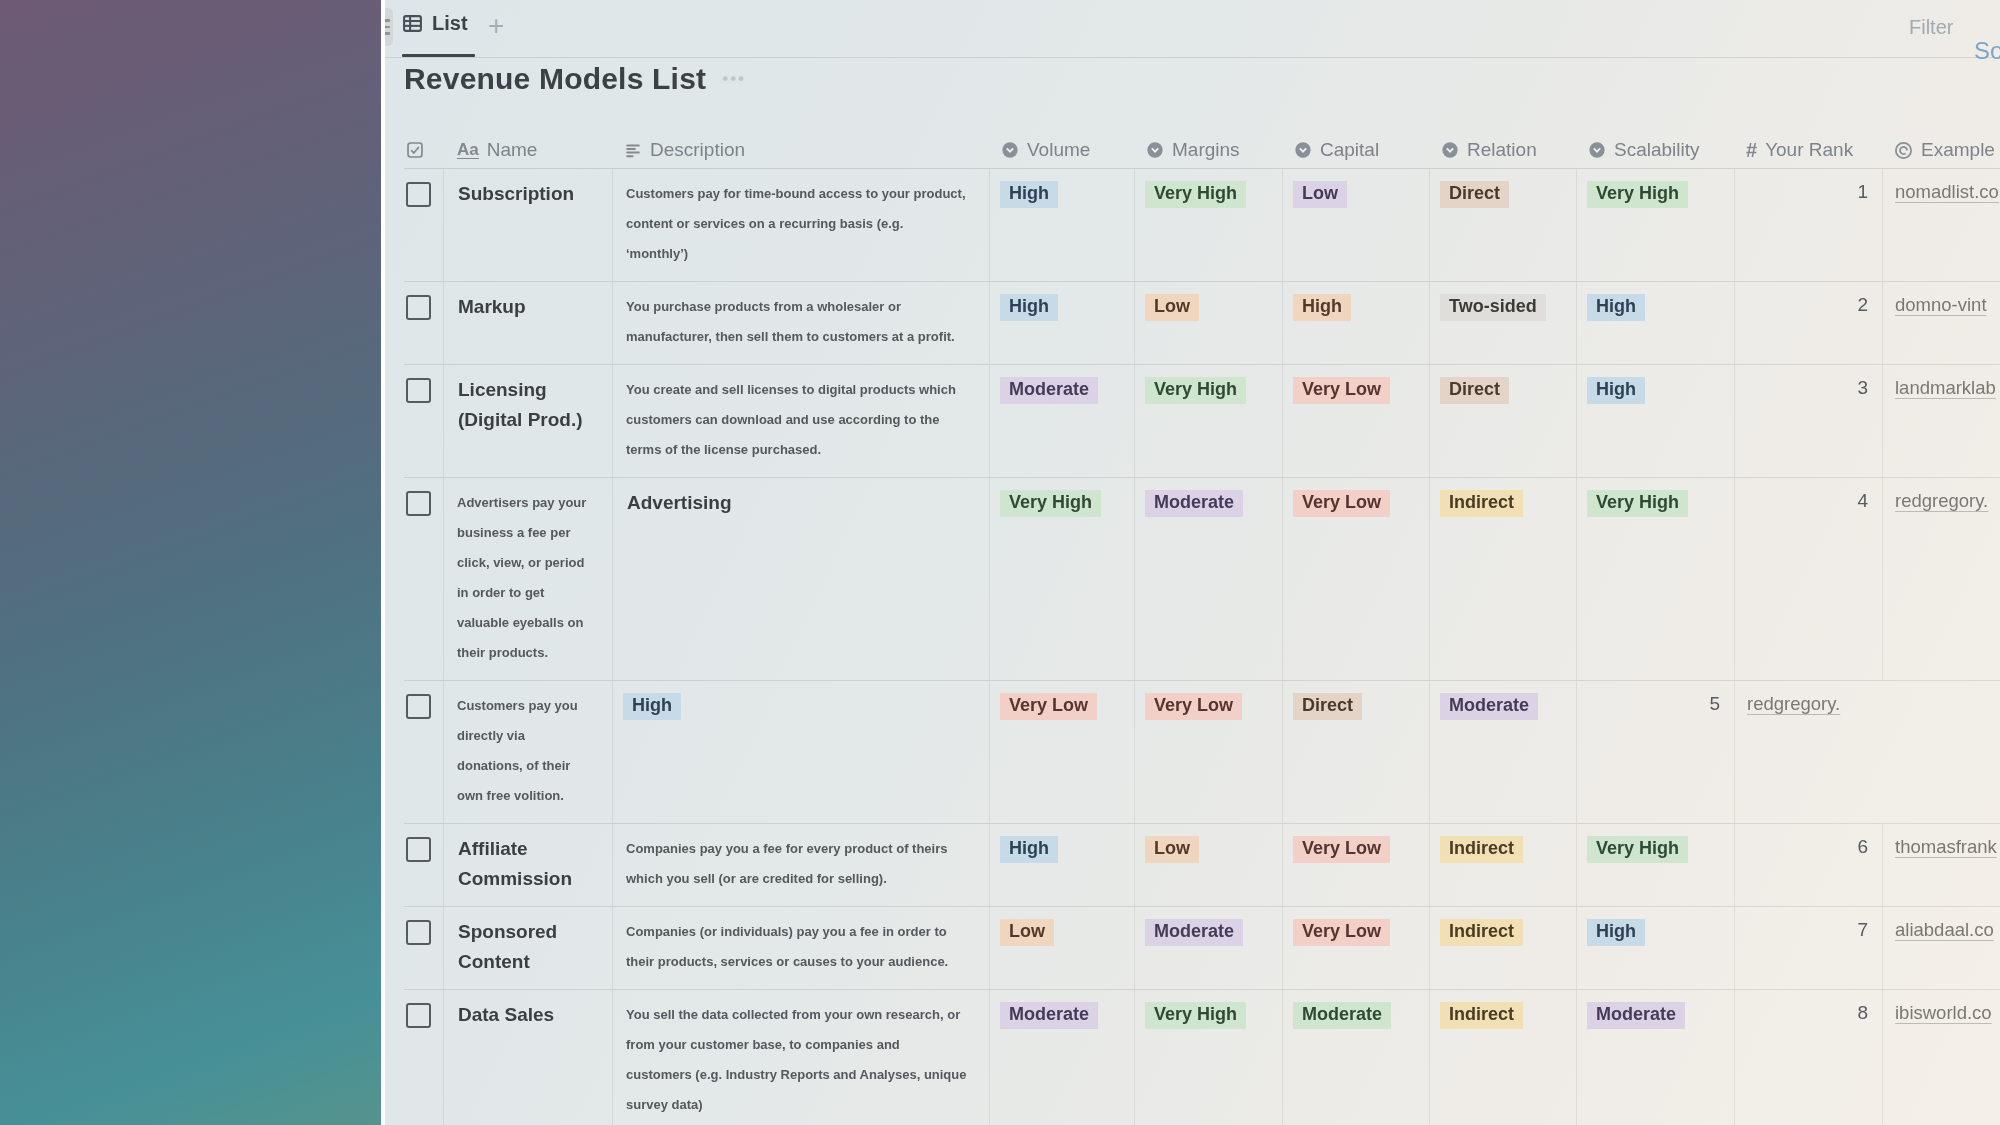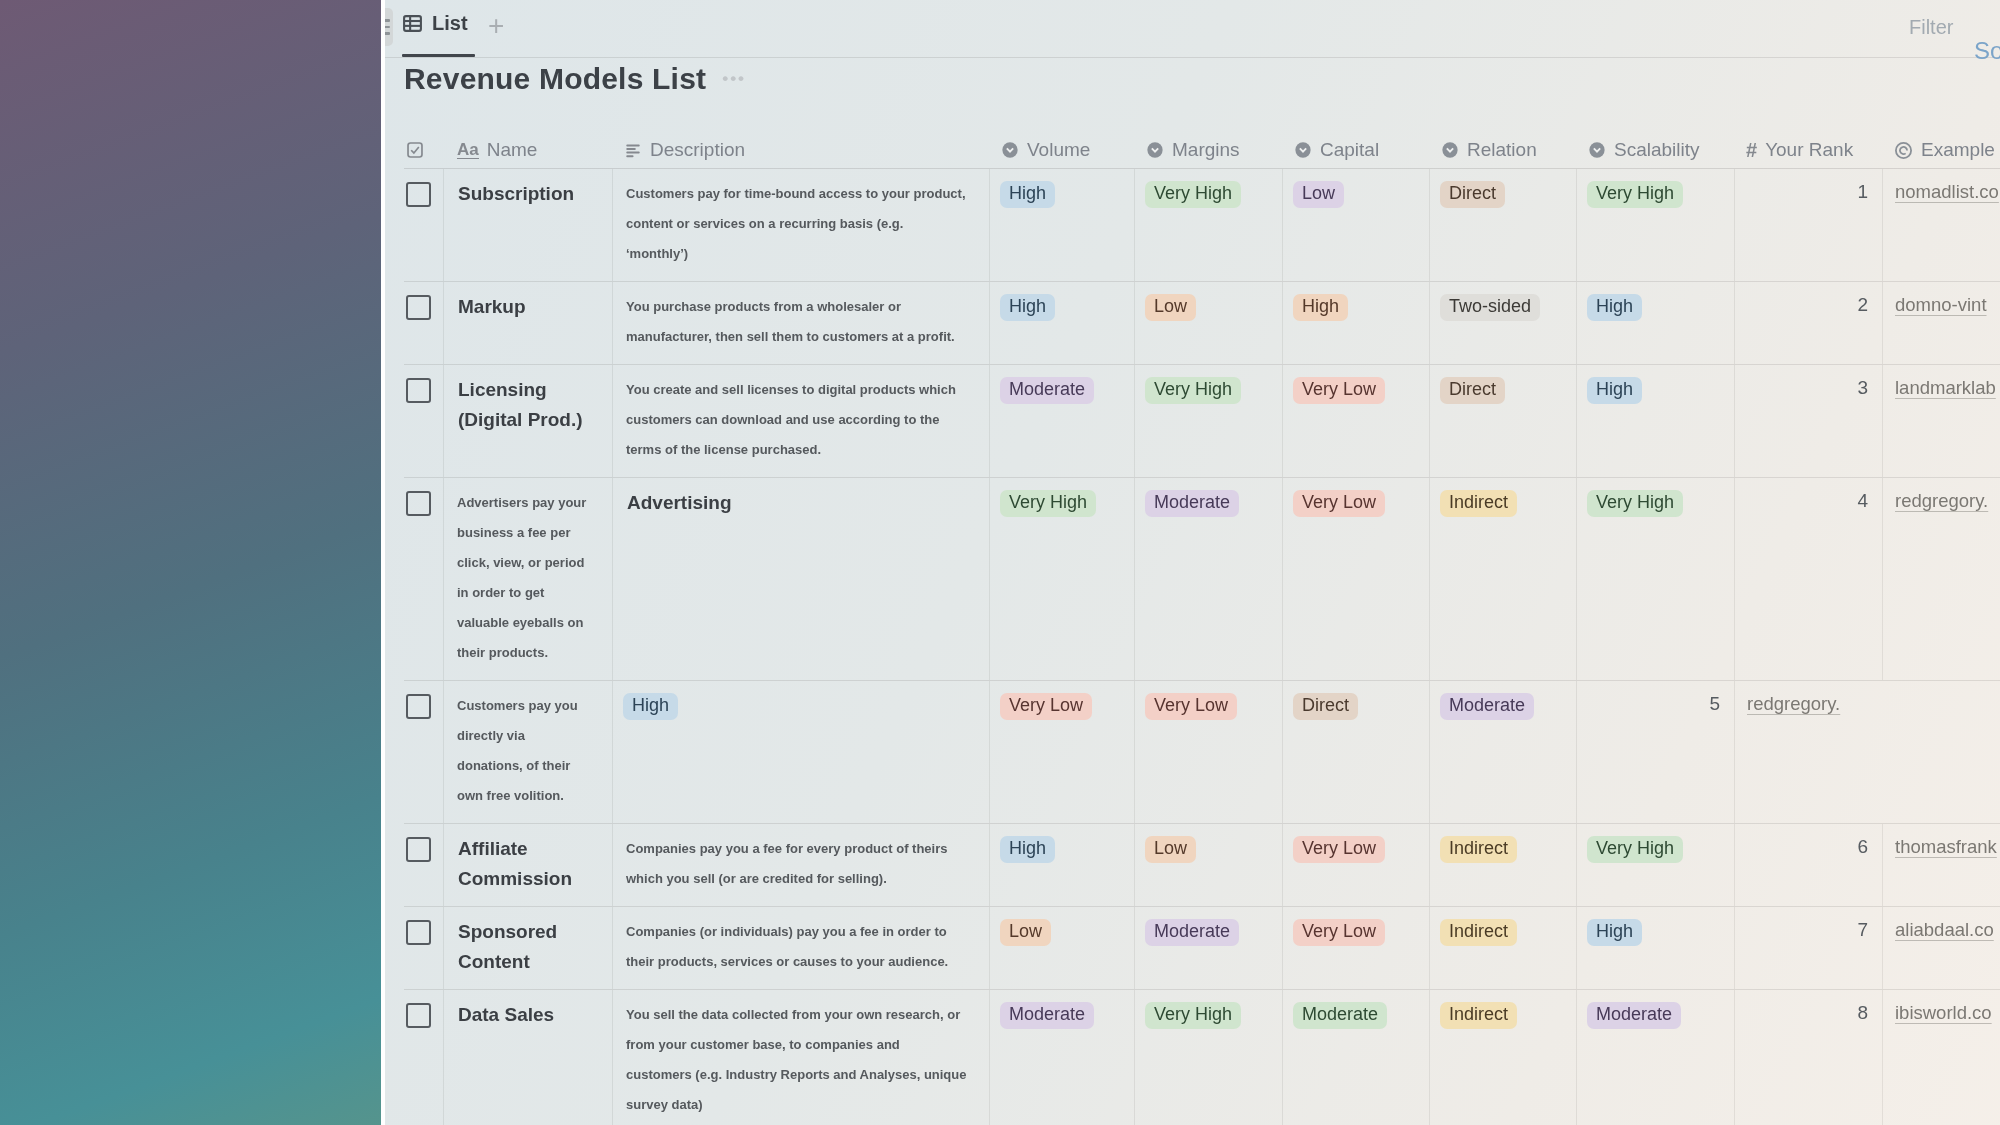--- a/index.html
+++ b/index.html
@@ -48,21 +48,21 @@
   .aa-glyph{font-size:17px;font-weight:600;color:#85898f;border-bottom:1.5px solid #85898f;line-height:1.05;}
   .brow{border-bottom:1px solid rgba(55,53,47,0.12);}
   .bcell{box-sizing:border-box;}
   .brow .bcell + .bcell{border-left:1px solid rgba(55,53,47,0.09);}
   .cell-check{padding:13px 0 0 2px;}
   .checkbox{width:21px;height:21px;border:2.4px solid #565b60;border-radius:3px;background:transparent;cursor:pointer;}
   .cell-name{padding:10px 8px 12px 14px;font-size:19px;line-height:30px;font-weight:600;color:#3b3f44;}
   .cell-name span{text-decoration-color:rgba(55,53,47,0.3);text-underline-offset:4px;text-decoration-thickness:1px;cursor:pointer;}
   .cell-desc{padding:10px 20px 12px 13px;font-size:13px;line-height:30px;color:#55595d;cursor:text;font-weight:bold;}
   .cell-tag{padding:12px 0 0 10px;}
-  .tag{display:inline-block;padding:2px 9px 4px;border-radius:7px;font-size:18px;white-space:nowrap;cursor:pointer;}
+  .tag{display:inline-block;padding:2px 9px 4px;border-radius:0;font-size:18px;white-space:nowrap;cursor:pointer;font-weight:bold;}
   .cell-rank{padding:12px 14px 0 0;text-align:right;font-size:19px;color:#565b60;cursor:text;}
   .cell-example{padding:12px 0 0 12px;font-size:18.5px;color:#7b7873;white-space:nowrap;overflow:hidden;}
   .cell-example span{text-decoration:underline;text-decoration-color:rgba(55,53,47,0.28);text-underline-offset:4px;text-decoration-thickness:1px;cursor:pointer;}
   .icon{flex:0 0 auto;display:inline-flex;}
 </style>
 </head>
 <body>
 
 <div class="wallpaper"></div>
 

